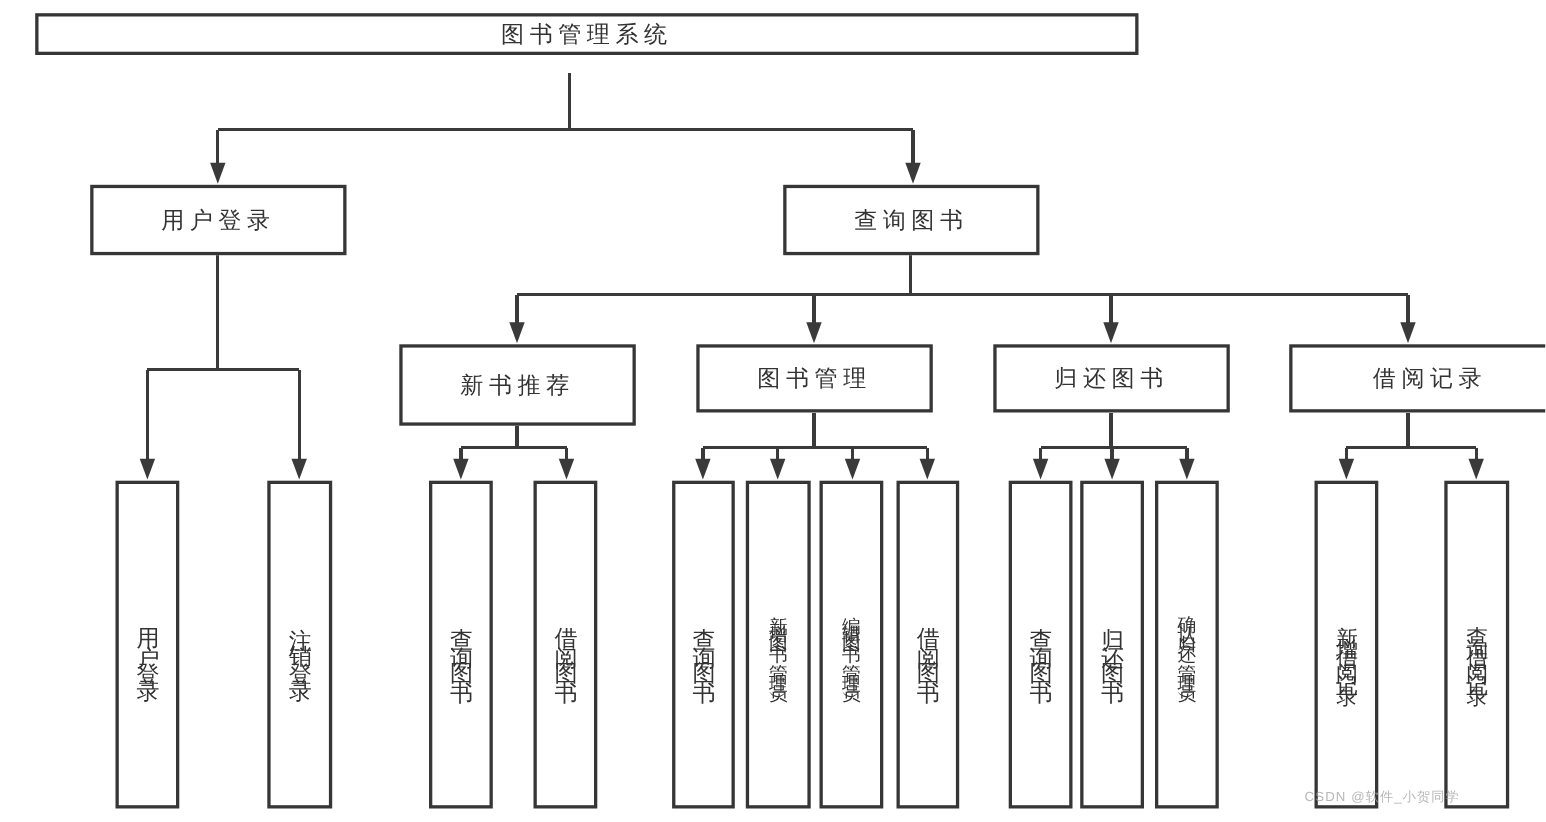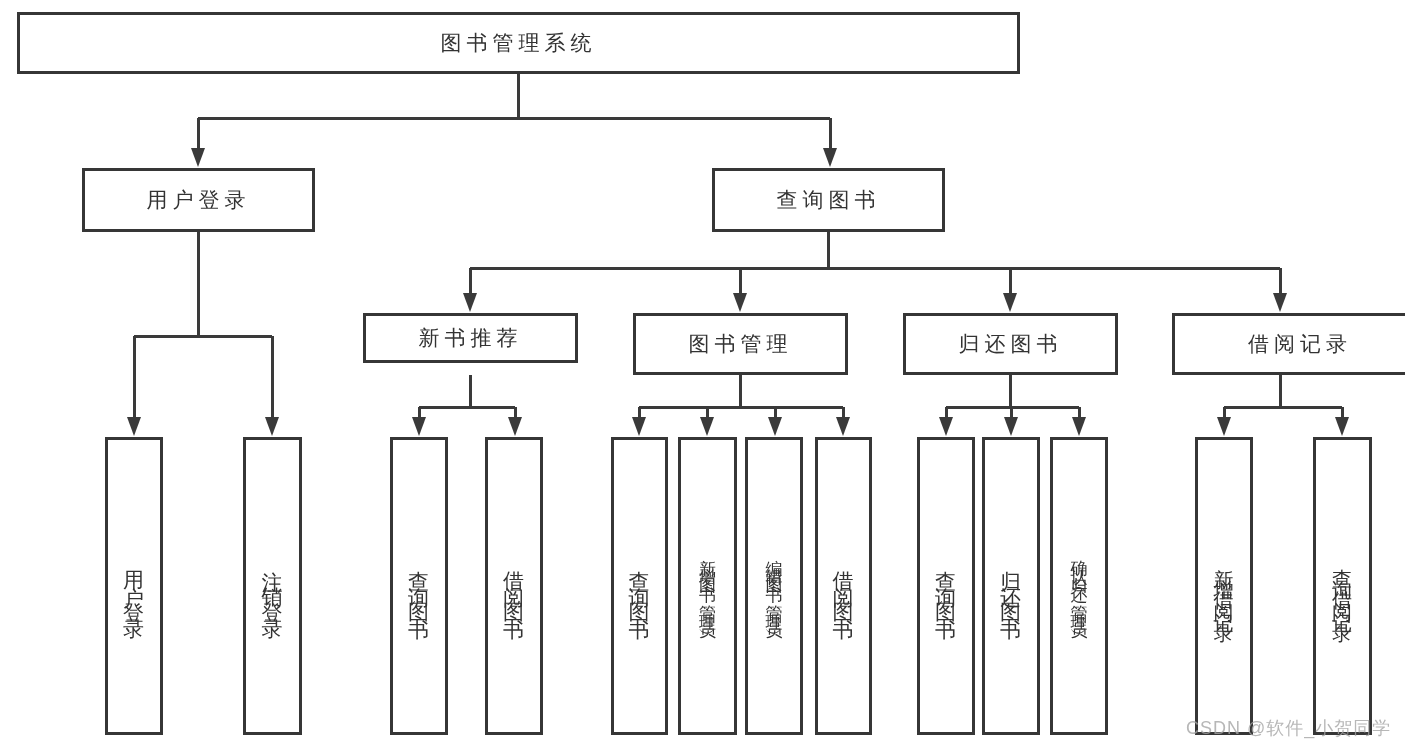--- a/index.html
+++ b/index.html
@@ -16,21 +16,21 @@
   }
   .node.h span{font-size:21px;letter-spacing:5px;color:#333;white-space:nowrap;}
   .vtext{
     writing-mode:vertical-rl;text-orientation:mixed;line-height:1;color:#333;
     font-size:21px;letter-spacing:16px;
   }
   .vtext.v6{font-size:20px;letter-spacing:11px;}
   .vtext.v9{font-size:17px;letter-spacing:9px;}
   .watermark{
     position:absolute;left:1186px;top:716px;z-index:5;
-    font-size:18px;color:rgba(165,165,165,0.8);letter-spacing:1px;white-space:nowrap;
+    font-size:12px;color:rgba(165,165,165,0.8);letter-spacing:1px;white-space:nowrap;
   }
 </style>
 </head>
 <body>
 
 <div class="stage">
 
   <svg class="connectors" width="1405" height="747" viewBox="0 0 1405 747" xmlns="http://www.w3.org/2000/svg">
 
     <path class="cline" d="M518 66 V118 M198 118 H830 M198 118 V151 M830 118 V151"></path>
@@ -63,32 +63,32 @@
       <polygon class="carrow" points="768,417 782,417 775,436"></polygon>
       <polygon class="carrow" points="836,417 850,417 843,436"></polygon>
       <polygon class="carrow" points="939,417 953,417 946,436"></polygon>
       <polygon class="carrow" points="1004,417 1018,417 1011,436"></polygon>
       <polygon class="carrow" points="1072,417 1086,417 1079,436"></polygon>
       <polygon class="carrow" points="1217,417 1231,417 1224,436"></polygon>
       <polygon class="carrow" points="1335,417 1349,417 1342,436"></polygon>
     </g>
   </svg>
 
-  <div class="node h" style="left:17px;top:12px;width:1003px;height:62px">
+  <div class="node h" style="left:32px;top:12px;width:1003px;height:38px">
     <span>图书管理系统</span>
   </div>
 
   <div class="node h" style="left:82px;top:168px;width:233px;height:64px">
     <span>用户登录</span>
   </div>
   <div class="node h" style="left:712px;top:168px;width:233px;height:64px">
     <span>查询图书</span>
   </div>
 
-  <div class="node h" style="left:363px;top:313px;width:215px;height:50px">
+  <div class="node h" style="left:363px;top:313px;width:215px;height:74px">
     <span>新书推荐</span>
   </div>
   <div class="node h" style="left:633px;top:313px;width:215px;height:62px">
     <span>图书管理</span>
   </div>
   <div class="node h" style="left:903px;top:313px;width:215px;height:62px">
     <span>归还图书</span>
   </div>
   <div class="node h" style="left:1172px;top:313px;width:256px;height:62px">
     <span>借阅记录</span>

